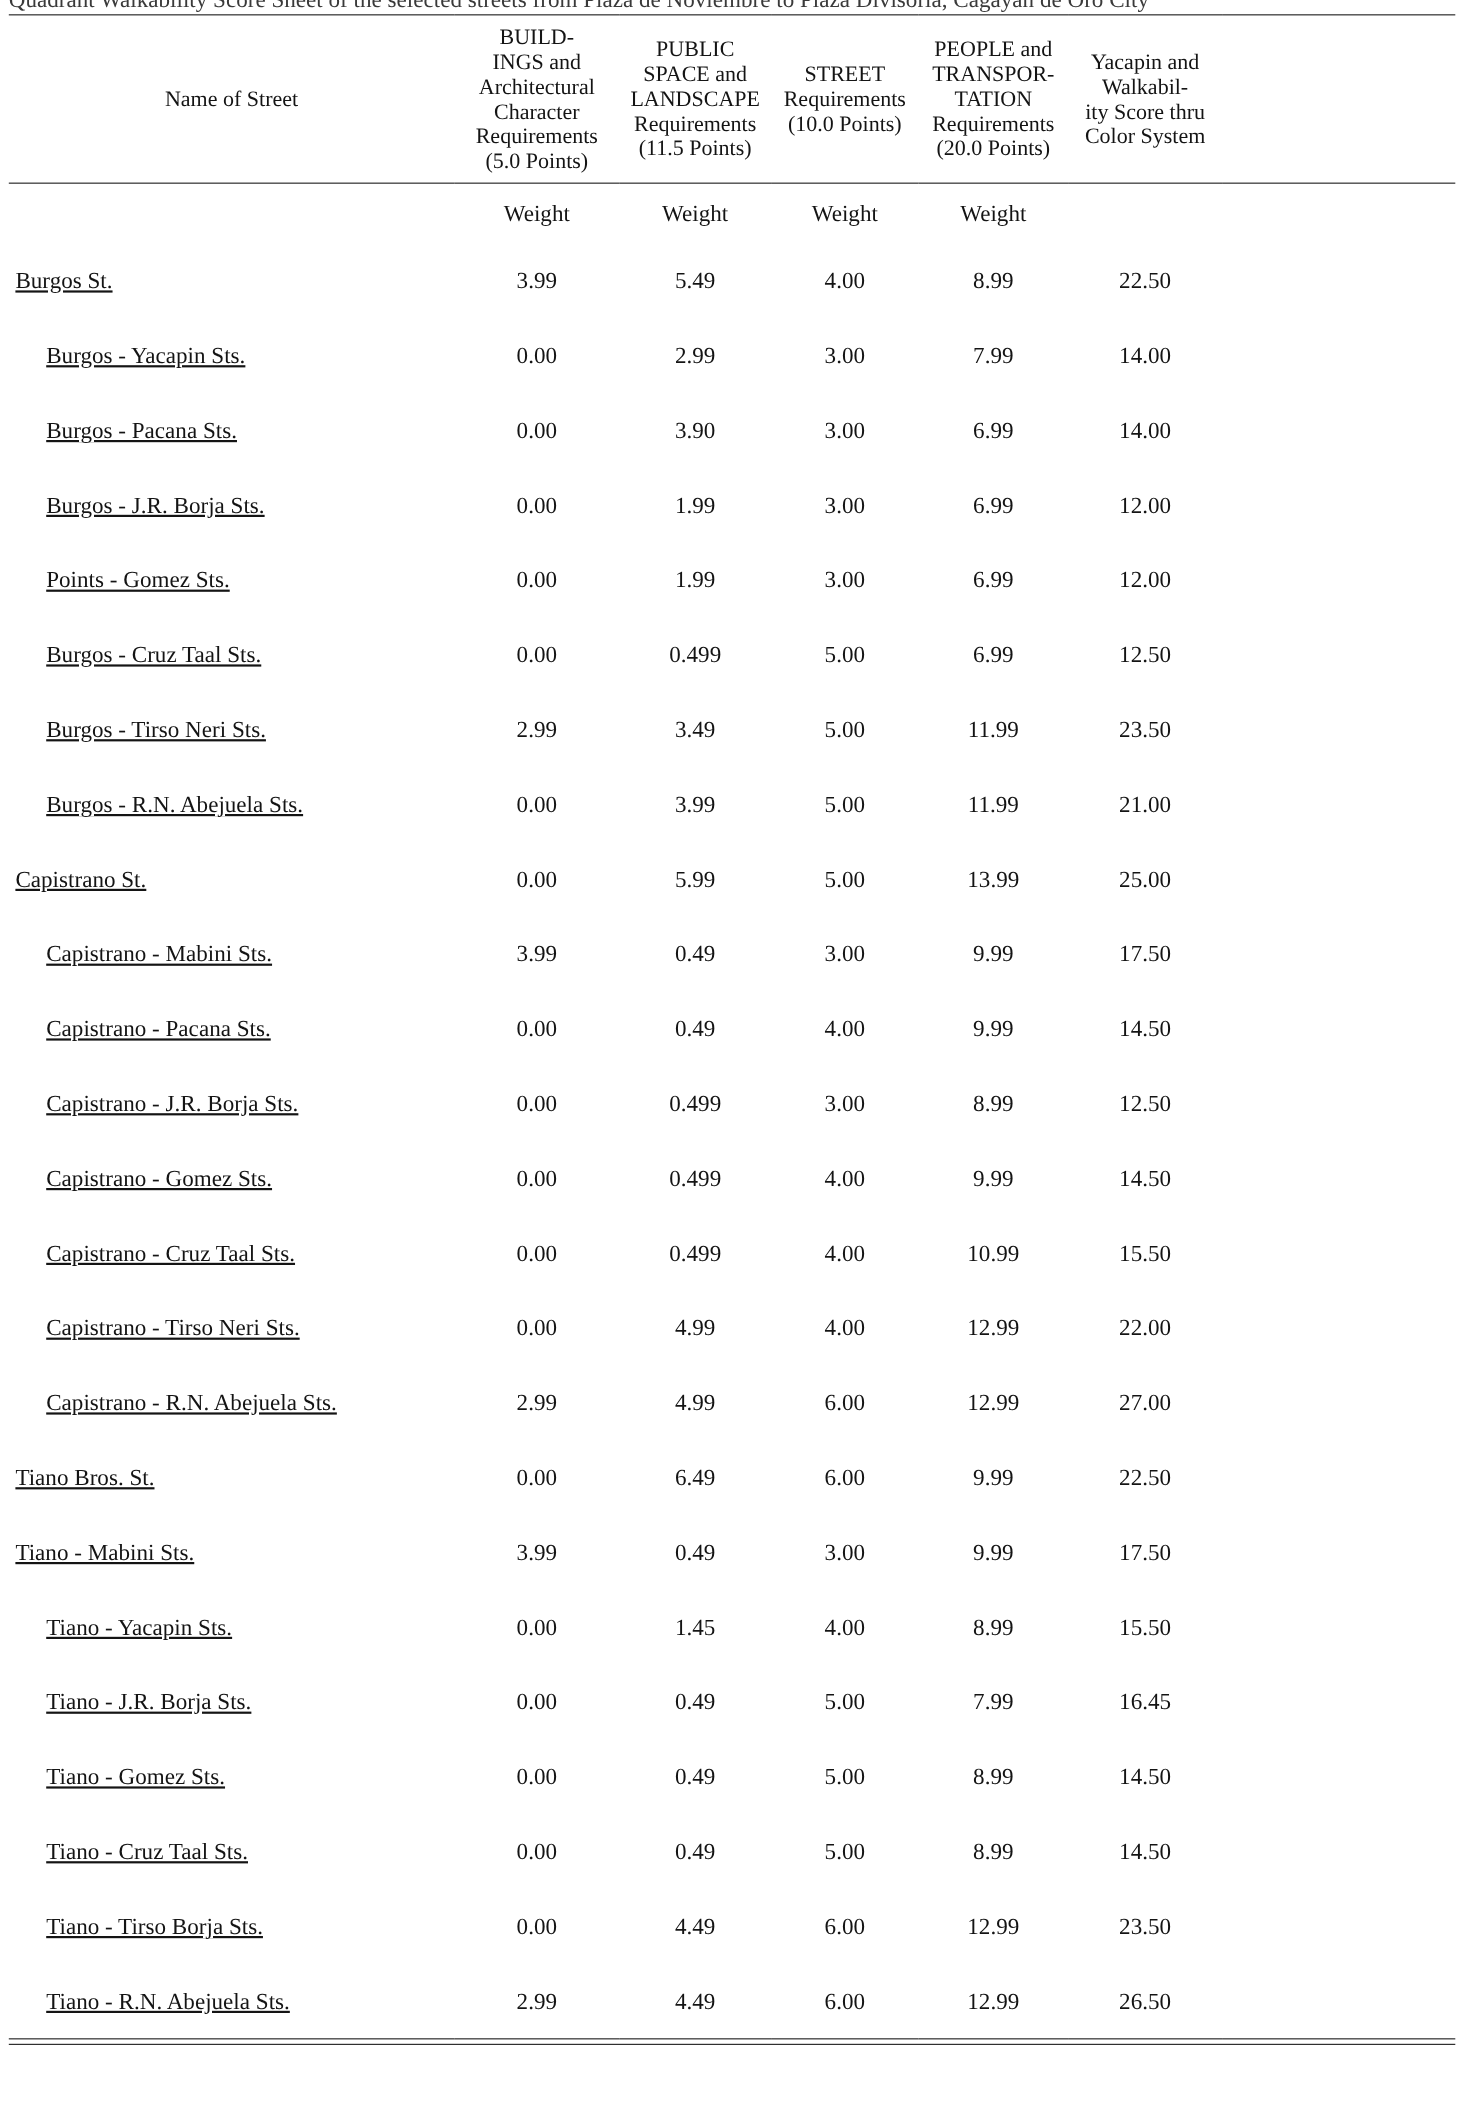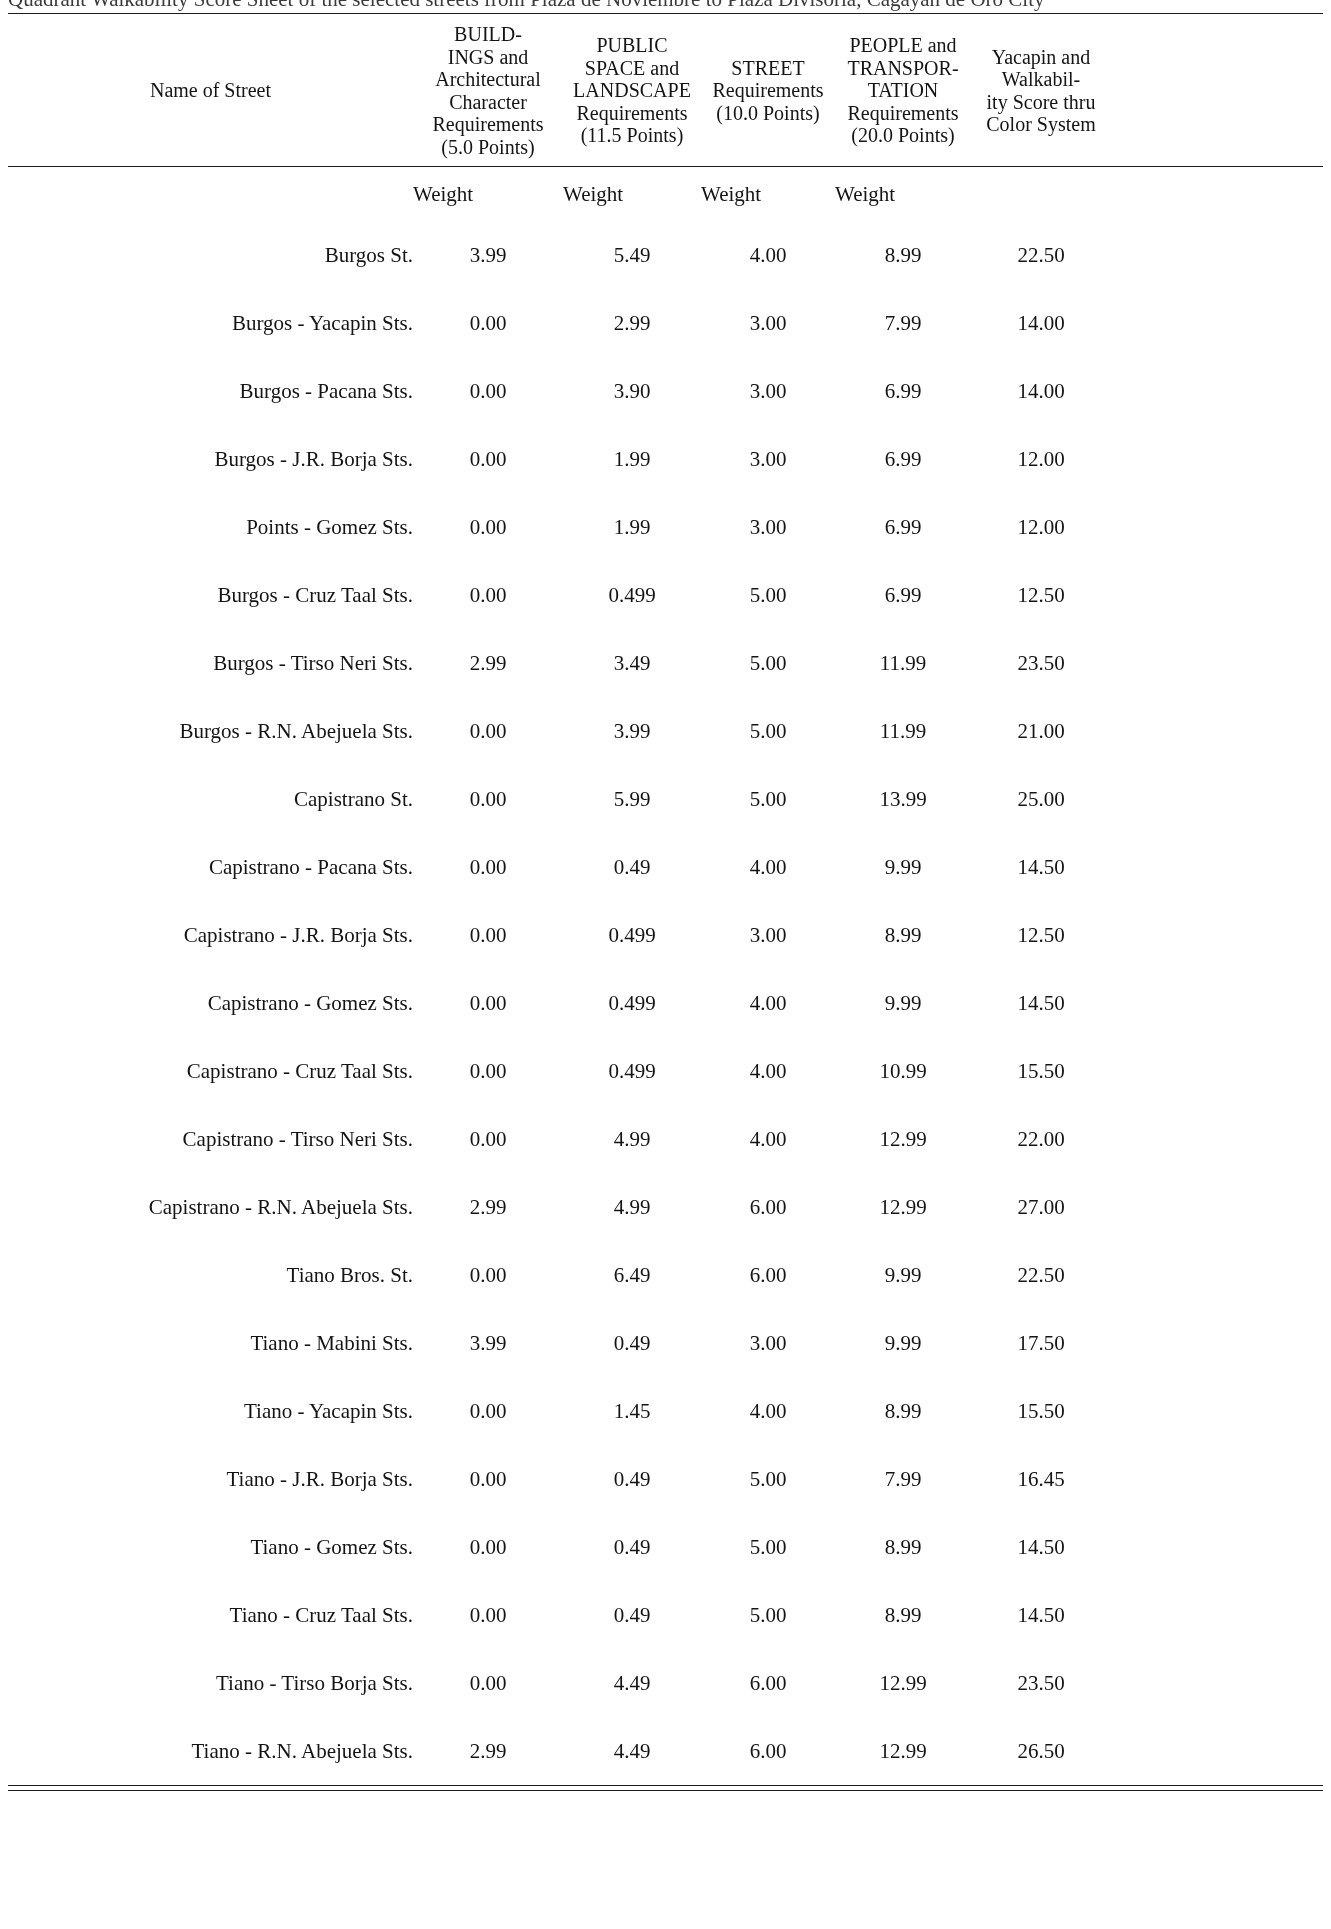--- a/index.html
+++ b/index.html
@@ -46,35 +46,36 @@
     line-height: 22.5px;
     text-align: center;
     vertical-align: middle;
     white-space: pre-line;
     padding: 9px 2px 8px 2px;
     border-bottom: 1.4px solid #1a1a1a;
   }
   tr.weight-row th {
     font-weight: normal;
     font-size: 21px;
-    text-align: left;
+    text-align: center;
     vertical-align: middle;
     height: 54px;
     padding: 0;
   }
   tbody td {
     font-size: 21px;
     height: 68px;
     vertical-align: middle;
     padding: 0;
   }
   td.name-cell {
-    text-align: right;
+    text-align: left;
     padding-left: 6px;
     white-space: nowrap;
+    text-decoration: underline;
   }
   td.name-cell.indent {
     padding-left: 34px;
   }
   td.val-cell {
     text-align: center;
   }
   .bottom-rule {
     width: 1315px;
     margin-top: 4px;
@@ -215,20 +216,29 @@
         <tr>
           <td class="name-cell">Capistrano St.</td>
           <td class="val-cell">0.00</td>
           <td class="val-cell">5.99</td>
           <td class="val-cell">5.00</td>
           <td class="val-cell">13.99</td>
           <td class="val-cell">25.00</td>
           <td></td>
         </tr>
         <tr>
+          <td class="name-cell indent">Capistrano - Mabini Sts.</td>
+          <td class="val-cell">3.99</td>
+          <td class="val-cell">0.49</td>
+          <td class="val-cell">3.00</td>
+          <td class="val-cell">9.99</td>
+          <td class="val-cell">17.50</td>
+          <td></td>
+        </tr>
+        <tr>
           <td class="name-cell indent">Capistrano - Pacana Sts.</td>
           <td class="val-cell">0.00</td>
           <td class="val-cell">0.49</td>
           <td class="val-cell">4.00</td>
           <td class="val-cell">9.99</td>
           <td class="val-cell">14.50</td>
           <td></td>
         </tr>
         <tr>
           <td class="name-cell indent">Capistrano - J.R. Borja Sts.</td>

